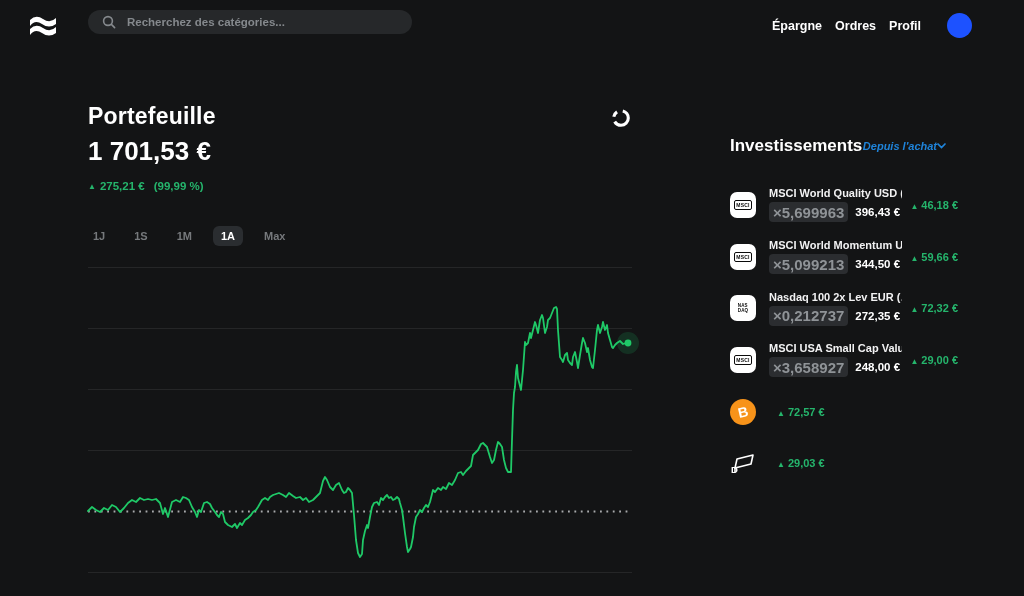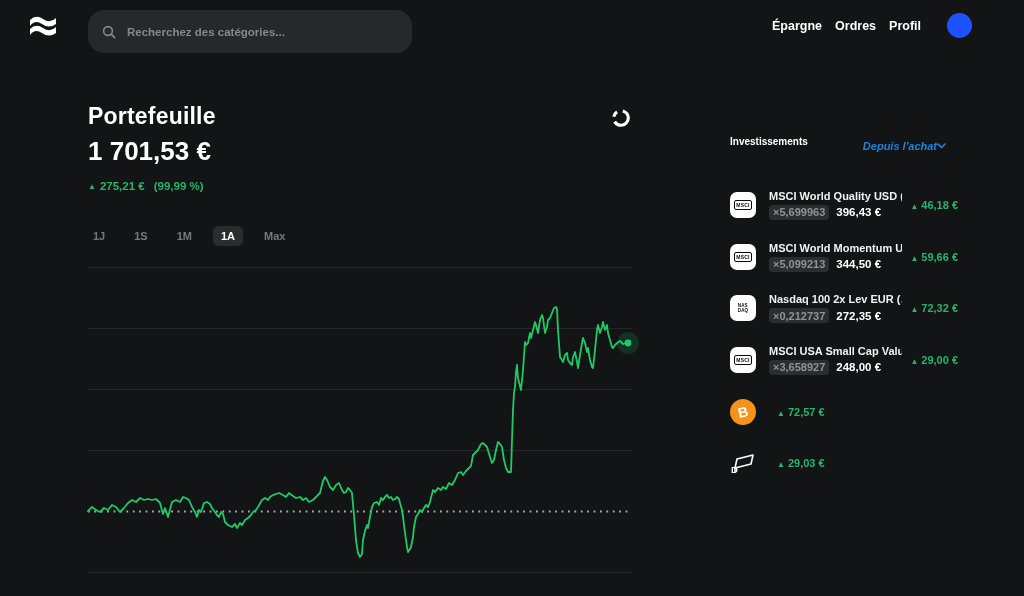--- a/index.html
+++ b/index.html
@@ -7,21 +7,21 @@
     width:1024px;height:596px;position:relative;overflow:hidden;
     background:#131415;color:#fff;
     font-family:"Liberation Sans",sans-serif;
     -webkit-font-smoothing:antialiased;
   }
   .abs{position:absolute;}
 
   
   .logo{left:28px;top:12px;width:30px;height:27px;}
   .search{
-    left:88px;top:10px;width:324px;height:43px;background:#26282a;border-radius:16px;
+    left:88px;top:10px;width:324px;height:24px;background:#26282a;border-radius:16px;
     display:flex;align-items:center;padding:0 14px;gap:9px;box-sizing:border-box;
   }
   .search input{
     background:transparent;border:none;outline:none;color:#e8e8e8;
     font-family:"Liberation Sans",sans-serif;font-size:11.5px;font-weight:700;width:100%;
   }
   .search input::placeholder{color:#85898d;}
   .nav{top:0;right:52px;height:51px;display:flex;align-items:center;gap:13px;}
   .nav-link{font-size:12.5px;font-weight:800;color:#fff;text-decoration:none;cursor:pointer;}
   .avatar{width:25px;height:25px;border-radius:50%;margin-left:13px;cursor:pointer;}
@@ -40,40 +40,40 @@
     font-family:"Liberation Sans",sans-serif;font-size:11px;font-weight:800;color:#76797c;
     background:transparent;border:none;border-radius:6px;padding:4px 8px;cursor:pointer;
   }
   .tab.sel{background:#2a2d30;color:#fff;}
 
   
   .chart-region{left:88px;top:267px;width:544px;height:306px;}
   #chart-svg{position:absolute;left:0;top:0;pointer-events:none;}
 
   
-  .inv-title{left:730px;top:136px;font-size:10px;font-weight:800;}
+  .inv-title{left:730px;top:136px;font-size:17px;font-weight:800;}
   .inv-filter{
     right:72px;top:139px;font-size:11px;font-weight:800;
     display:flex;align-items:center;background:none;border:none;cursor:pointer;
     font-family:"Liberation Sans",sans-serif;
     font-style:italic;
   }
   .inv-list{left:730px;top:179px;width:228px;}
   .inv-row{height:51.7px;display:flex;align-items:center;cursor:pointer;}
   .icon-wrap{margin-right:13px;flex:none;display:flex;}
   .tile{width:26px;height:26px;background:#fff;border-radius:7px;display:flex;align-items:center;justify-content:center;flex:none;}
   .tile-msci{font-size:5px;font-weight:800;color:#0a0a0a;border:1px solid #0a0a0a;border-radius:2px;padding:1px 1.5px;letter-spacing:.2px;}
   .tile-nd{font-size:4.5px;line-height:5.5px;font-weight:800;color:#0a0a0a;letter-spacing:.2px;text-align:left;}
   .coin-btc{width:26px;height:26px;border-radius:50%;background:#f7931a;color:#fff;display:flex;align-items:center;justify-content:center;flex:none;}
   .coin-btc b{font-size:14px;font-weight:800;transform:rotate(-13deg);}
   .flagic,.ethic{width:26px;height:26px;display:flex;align-items:center;justify-content:center;flex:none;}
   .inv-mid{flex:1;display:flex;flex-direction:column;min-width:0;}
   .inv-name{font-size:11px;font-weight:800;color:#f2f2f3;white-space:nowrap;overflow:hidden;}
   .inv-sub{display:flex;align-items:center;margin-top:3px;}
-  .inv-qty{font-size:11px;font-weight:700;color:#8f9397;background:#2b2d30;border-radius:4px;padding:1.5px 4px;}
+  .inv-qty{font-size:15px;font-weight:700;color:#8f9397;background:#2b2d30;border-radius:4px;padding:1.5px 4px;}
   .inv-val{font-size:11.5px;font-weight:800;color:#fff;margin-left:7px;}
   .inv-chg{font-size:11px;font-weight:800;margin-left:8px;white-space:nowrap;}
   .inv-chg .tri{font-size:8px;margin-right:3px;}
 </style>
 </head>
 <body>
 
 <div class="abs logo">
   <svg width="30" height="27" viewBox="0 0 30 27">
     <path d="M2,8 Q8,2 15,7 T28,6 L28,12 Q21,17 14,12 T2,14 Z" fill="#fff"></path>

